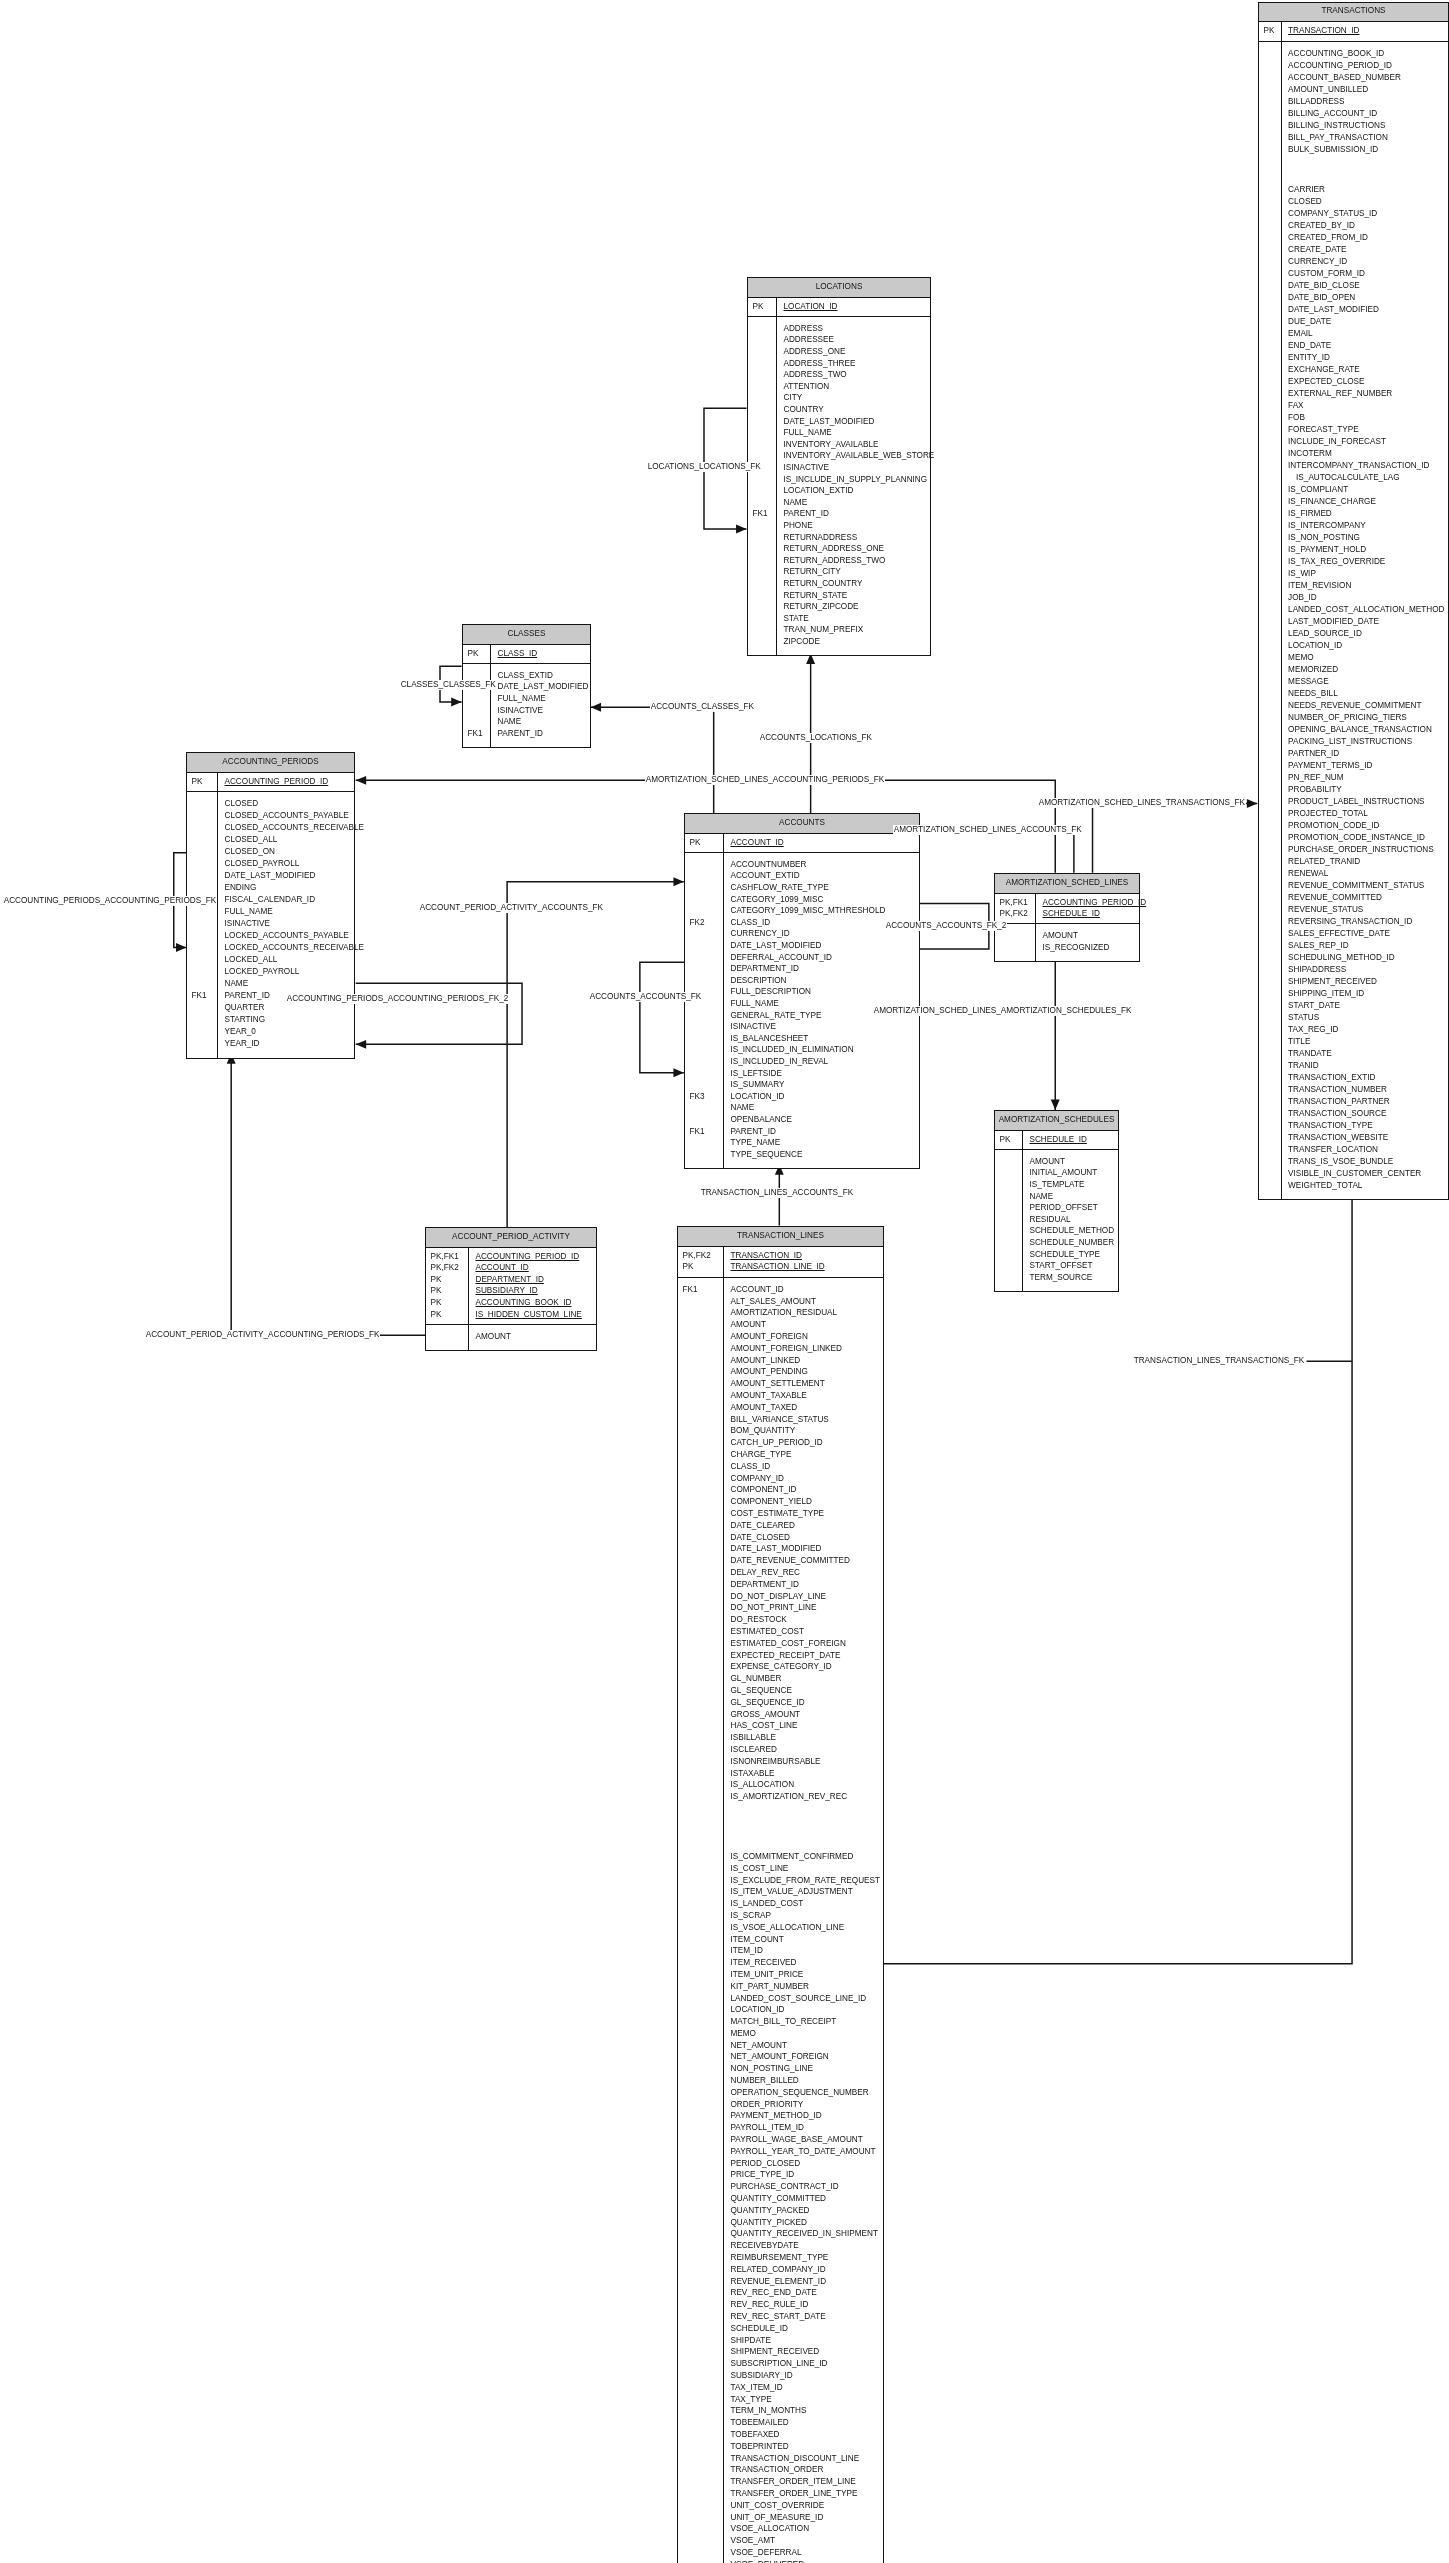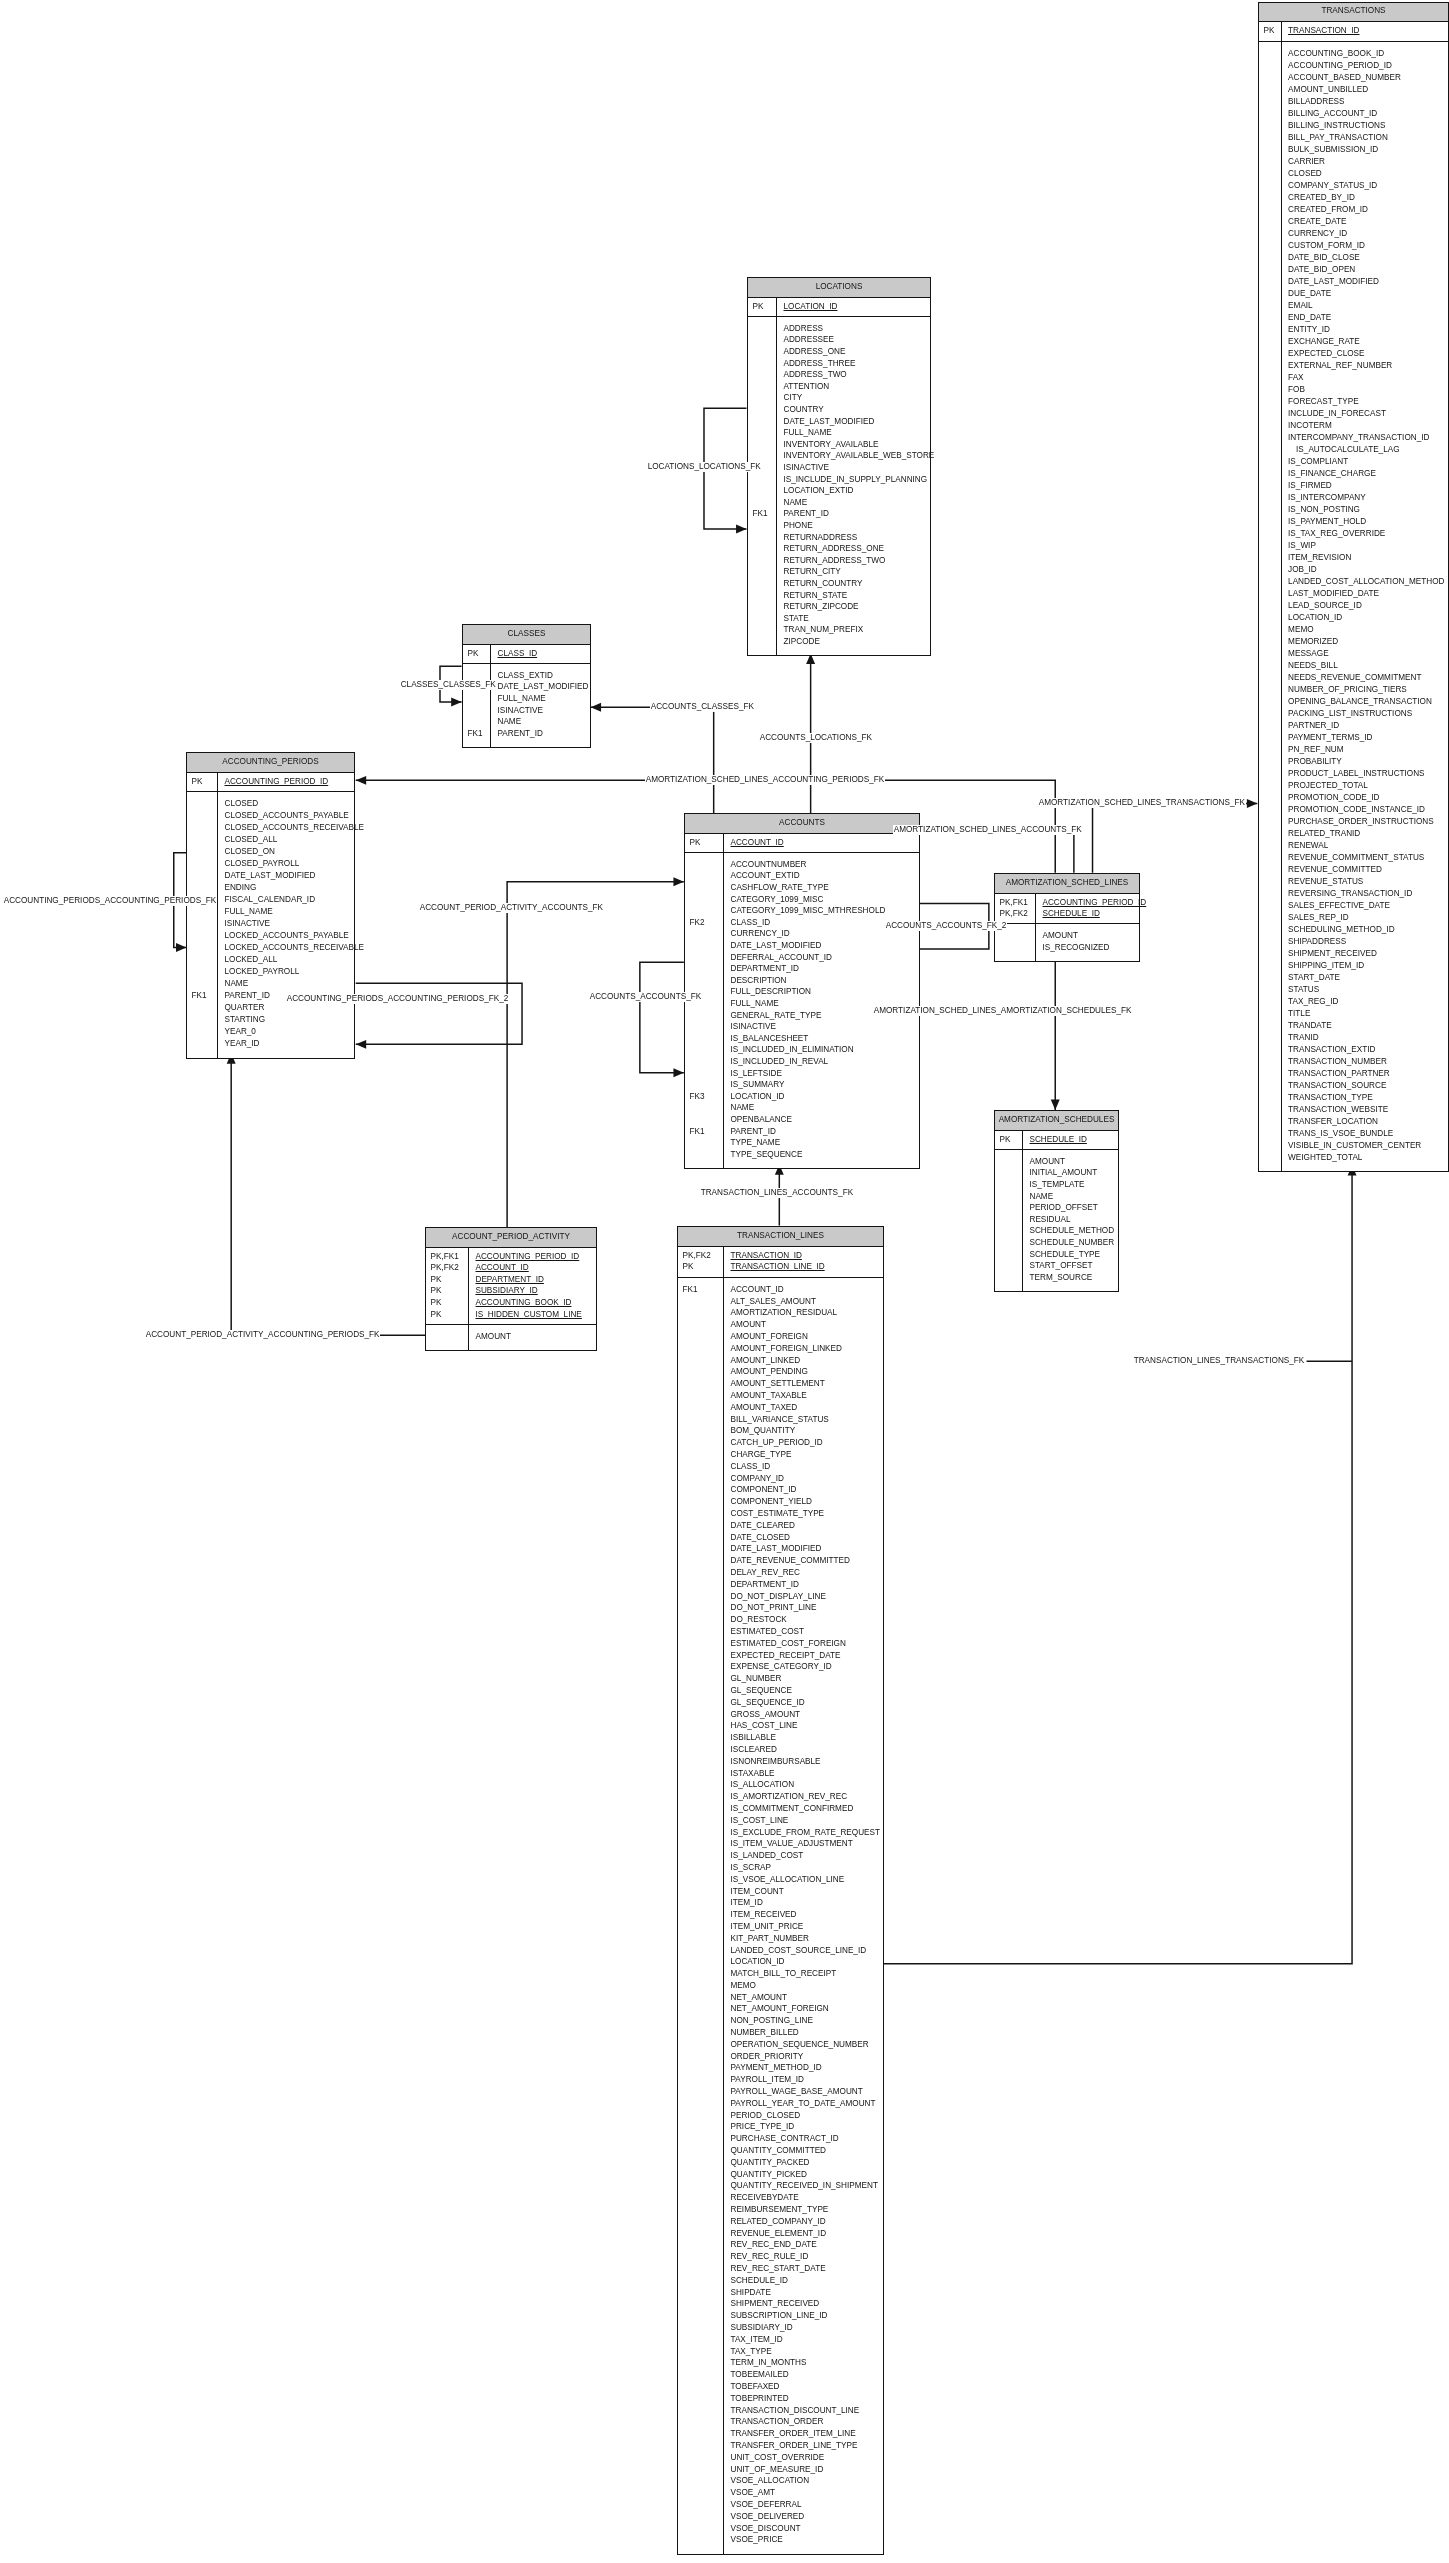--- a/index.html
+++ b/index.html
@@ -107,21 +107,21 @@
             <span class="fname">BILLING_INSTRUCTIONS</span>
           </div>
           <div class="row" style="line-height: 12px;">
             <span class="tag" style="width: 21.6px;"></span>
             <span class="fname">BILL_PAY_TRANSACTION</span>
           </div>
           <div class="row" style="line-height: 12px;">
             <span class="tag" style="width: 21.6px;"></span>
             <span class="fname">BULK_SUBMISSION_ID</span>
           </div>
-          <div class="row" style="line-height: 12px;">
+          <div class="row" style="line-height: 12px; margin-top: 28px;">
             <span class="tag" style="width: 21.6px;"></span>
             <span class="fname">CARRIER</span>
           </div>
           <div class="row" style="line-height: 12px;">
             <span class="tag" style="width: 21.6px;"></span>
             <span class="fname">CLOSED</span>
           </div>
           <div class="row" style="line-height: 12px;">
             <span class="tag" style="width: 21.6px;"></span>
             <span class="fname">COMPANY_STATUS_ID</span>
@@ -1139,21 +1139,21 @@
             <span class="fname">ISTAXABLE</span>
           </div>
           <div class="row" style="line-height: 11.8px;">
             <span class="tag" style="width: 45px;"></span>
             <span class="fname">IS_ALLOCATION</span>
           </div>
           <div class="row" style="line-height: 11.8px;">
             <span class="tag" style="width: 45px;"></span>
             <span class="fname">IS_AMORTIZATION_REV_REC</span>
           </div>
-          <div class="row" style="line-height: 11.8px;">
+          <div class="row" style="line-height: 11.8px; margin-top: 48px;">
             <span class="tag" style="width: 45px;"></span>
             <span class="fname">IS_COMMITMENT_CONFIRMED</span>
           </div>
           <div class="row" style="line-height: 11.8px;">
             <span class="tag" style="width: 45px;"></span>
             <span class="fname">IS_COST_LINE</span>
           </div>
           <div class="row" style="line-height: 11.8px;">
             <span class="tag" style="width: 45px;"></span>
             <span class="fname">IS_EXCLUDE_FROM_RATE_REQUEST</span>

